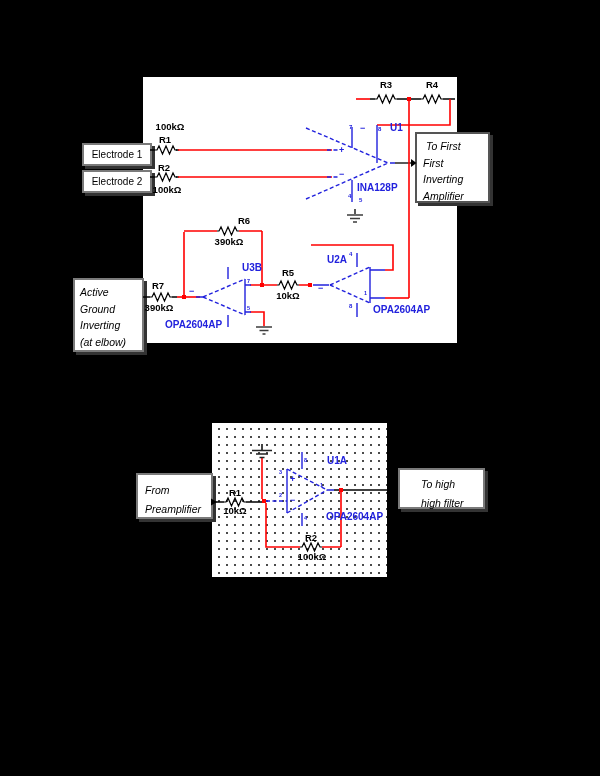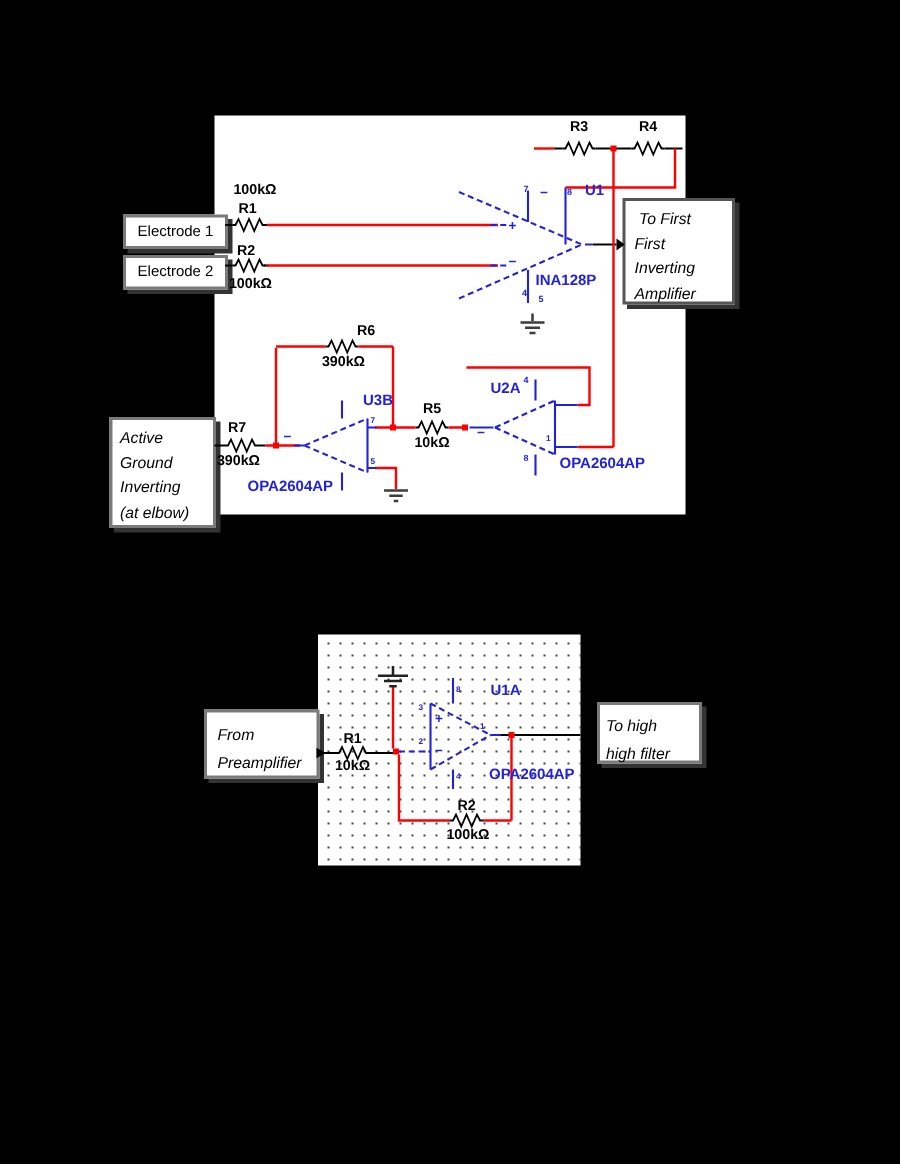--- a/index.html
+++ b/index.html
@@ -22,21 +22,21 @@
            box-shadow:3px 3px 0 #333;color:#000;font-size:10.5px;}
   .callout div{white-space:nowrap;font-style:italic;}
   #box-e1,#box-e2{left:82px;width:66px;height:19px;line-height:19px;
                   text-align:center;font-size:10px;}
   #box-e1{top:143px;} #box-e2{top:170px;}
   #box-first{left:415px;top:132px;width:65px;height:63px;padding:4px 0 0 6px;
              line-height:16.5px;border-color:#555;}
   #box-first div:first-child{padding-left:3px;}
   #box-ag{left:73px;top:278px;width:62px;height:66px;padding:4px 0 0 5px;line-height:16.5px;}
   #box-fp{left:136px;top:473px;width:66px;height:36px;padding:6px 0 0 7px;line-height:19px;}
-  #box-hpf{left:398px;top:468px;width:62px;height:32px;padding:5px 0 0 4px;line-height:19px;}
+  #box-hpf{left:398px;top:468px;width:62px;height:32px;padding:5px 0 0 21px;line-height:19px;}
 </style>
 </head>
 <body>
 
 <div id="page">
 
   <div id="panel1" class="panel"></div>
   <div id="panel2" class="panel"></div>
 
   <div id="box-e1" class="callout">Electrode 1</div>

